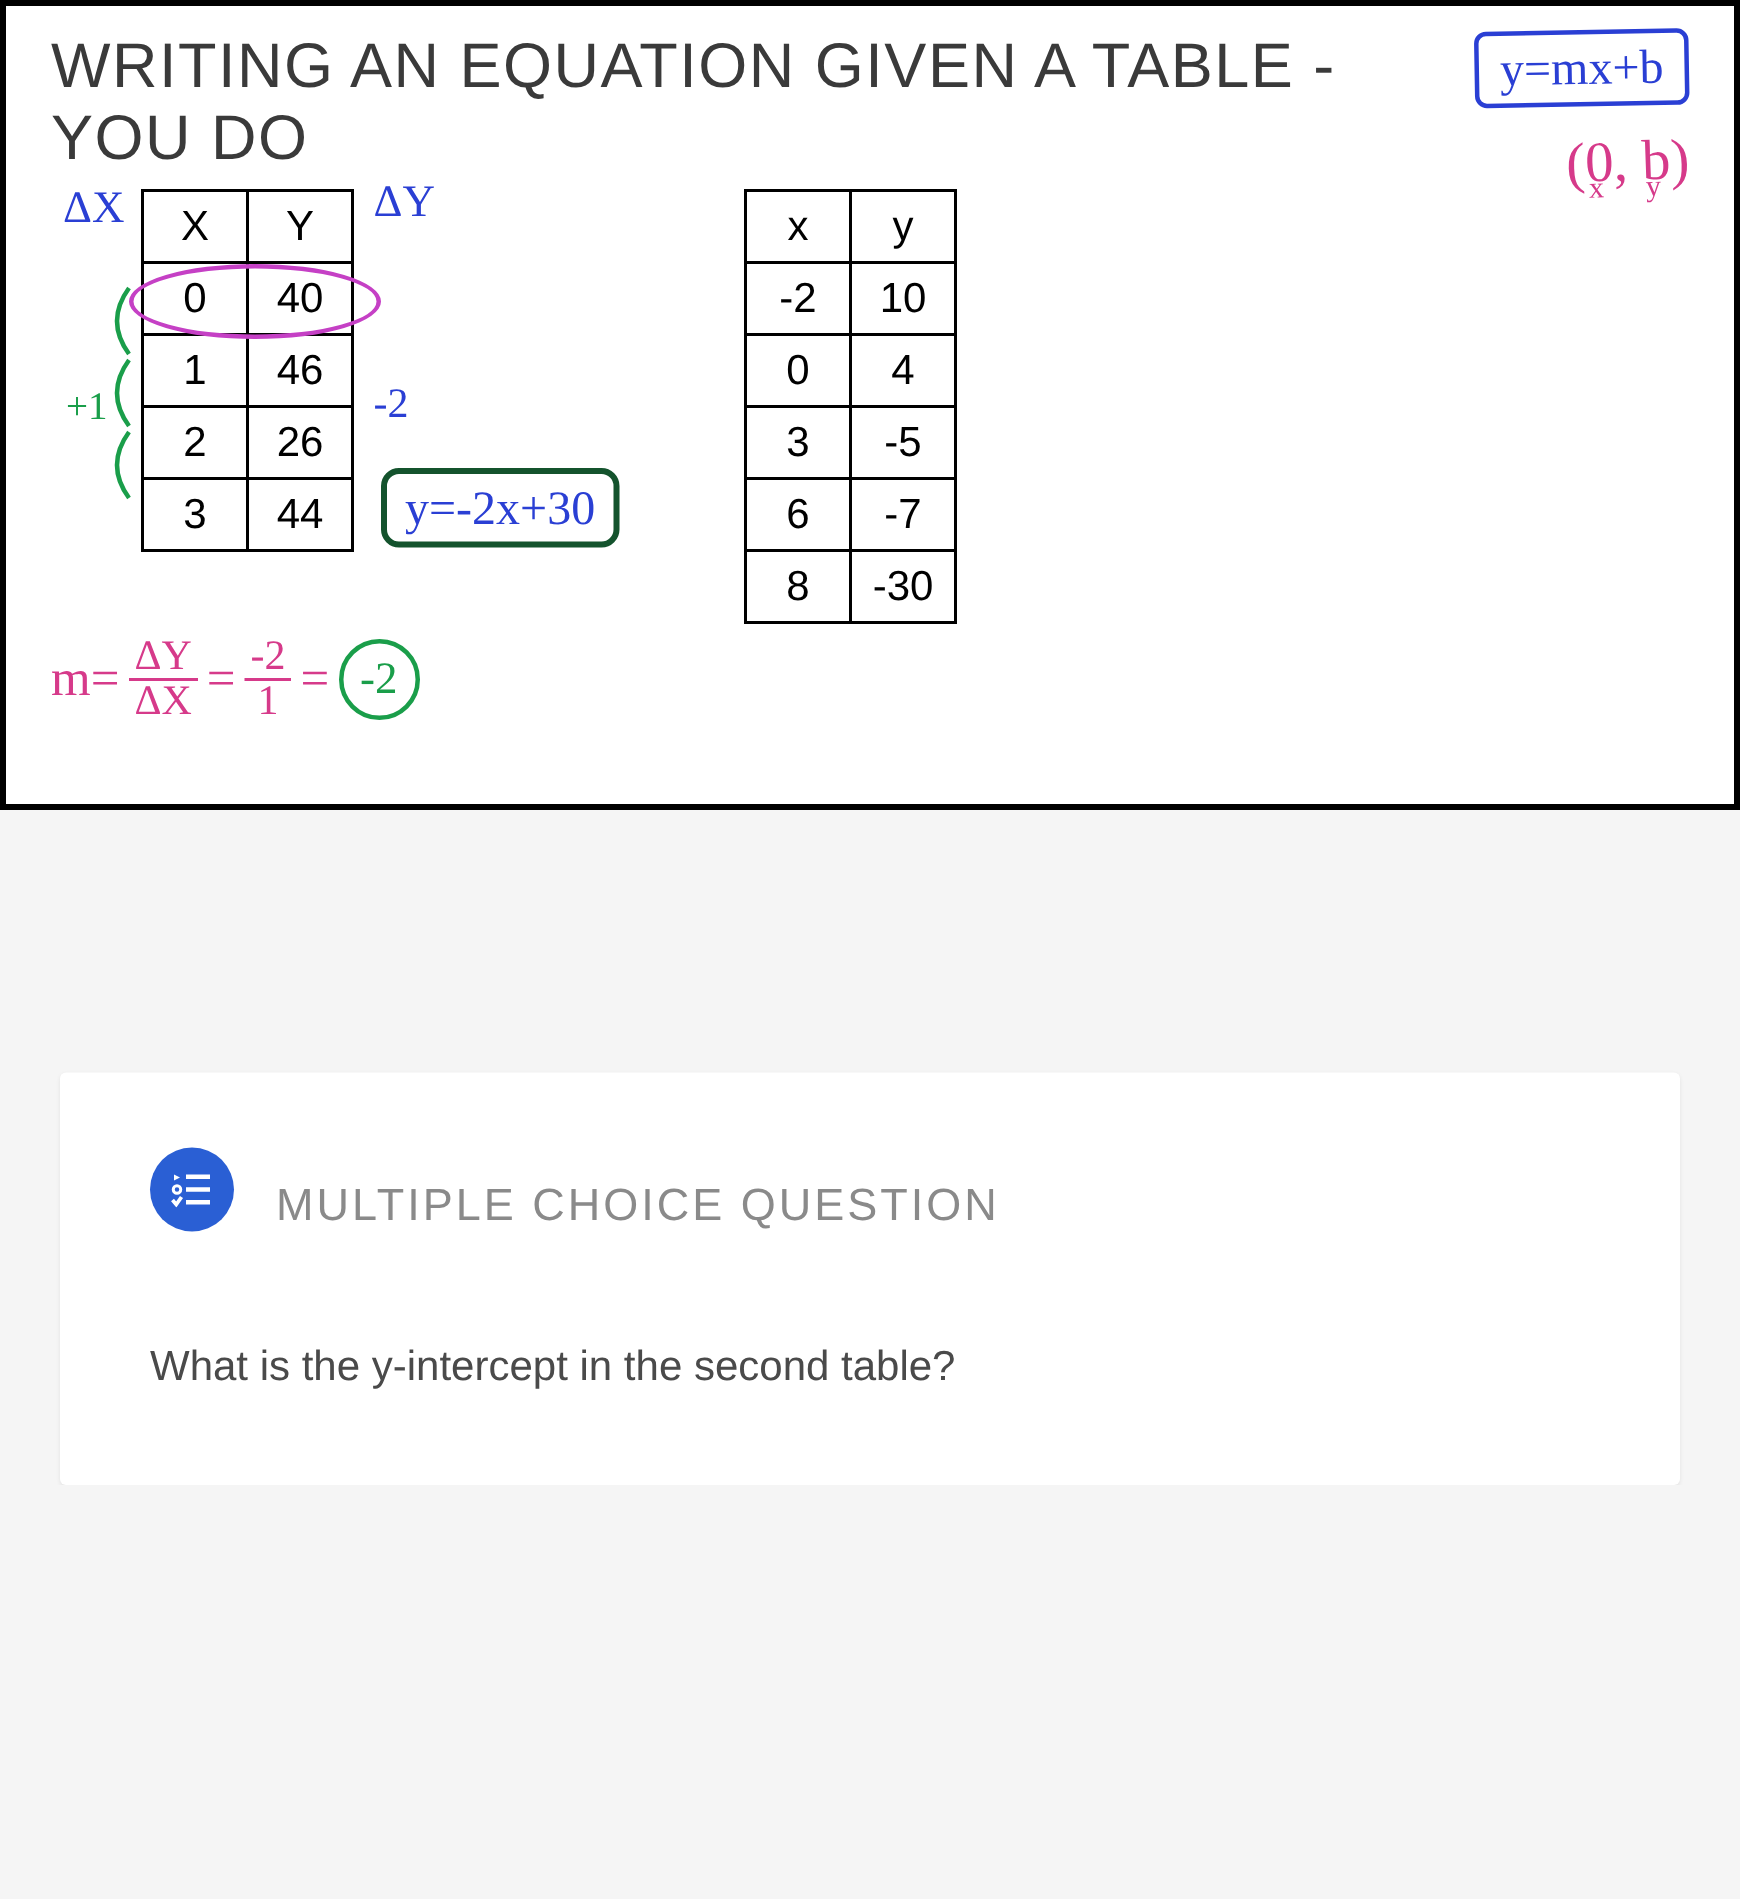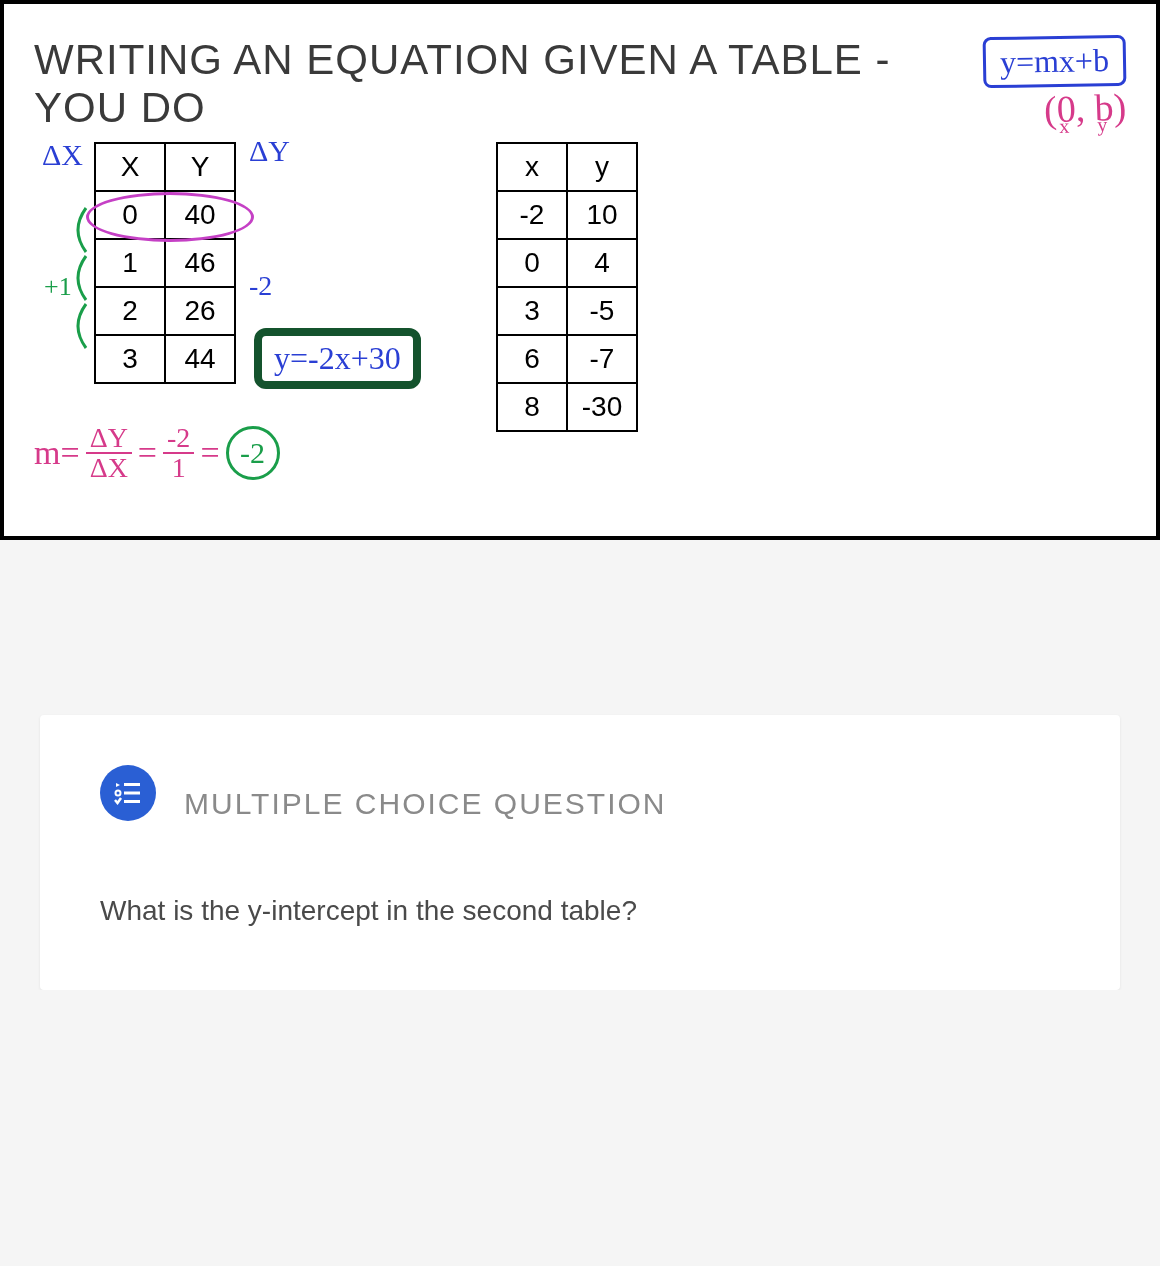--- a/index.html
+++ b/index.html
@@ -9,21 +9,21 @@
       width: 1160px;
     }
     .video-area {
       background: #000;
       padding: 0;
     }
     .whiteboard {
       background: #fff;
       border: 4px solid #000;
       margin: 0;
-      padding: 32px 30px 30px 30px;
+      padding: 16px 30px 30px 30px;
       position: relative;
       height: 540px;
     }
     .title-row {
       display: flex;
       align-items: flex-start;
       gap: 10px;
       margin-bottom: 10px;
     }
     .lesson-title {
@@ -85,21 +85,21 @@
       font-size: 30px;
     }
     .annot.dx { color: #2a3fd4; left: -52px; top: -4px; }
     .annot.dy { color: #2a3fd4; left: 155px; top: -8px; }
     .annot.plus1 { color: #1a9e4a; left: -50px; top: 130px; font-size: 26px; }
     .annot.minus2 { color: #2a3fd4; left: 155px; top: 128px; font-size: 28px; }
     .eq-box {
       position: absolute;
       left: 160px;
       top: 186px;
-      border: 8px solid #14532d;
+      border: 4px solid #14532d;
       border-radius: 12px;
       padding: 4px 12px;
       font-family: 'Comic Sans MS', cursive;
       font-size: 32px;
       color: #2a3fd4;
       background: #fff;
     }
     .circle-row {
       position: absolute;
       left: -8px;

